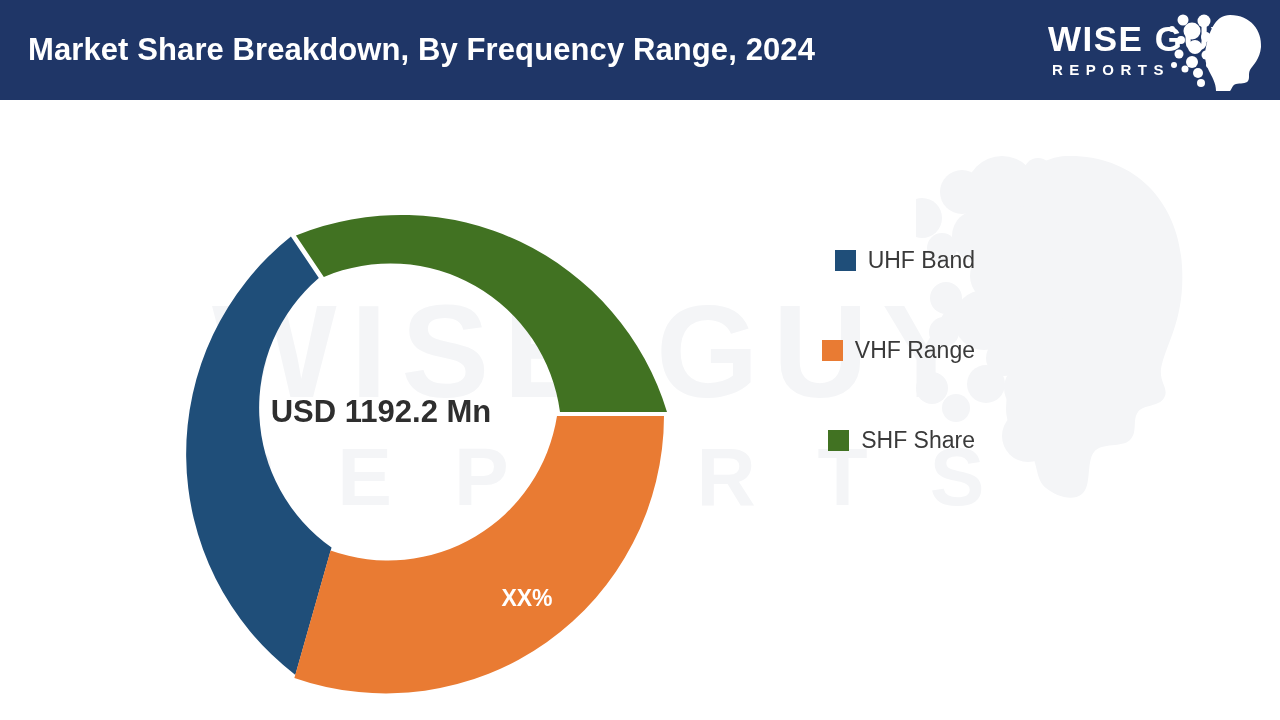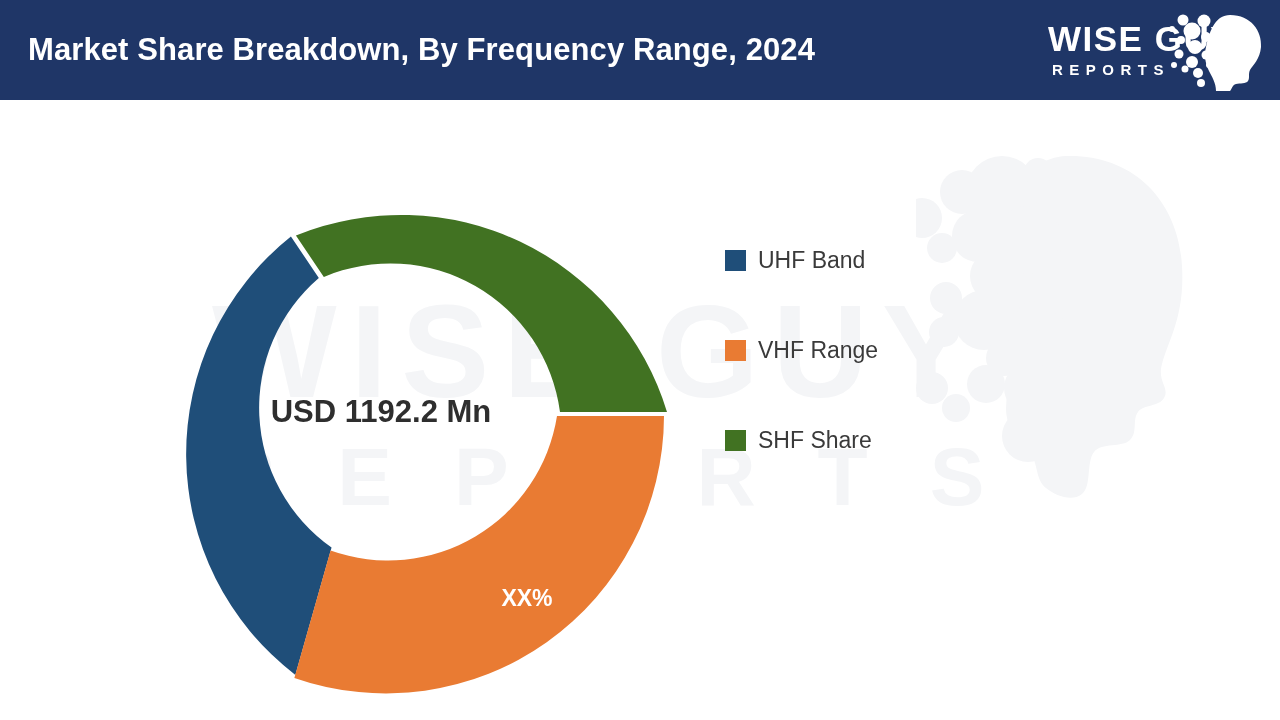--- a/index.html
+++ b/index.html
@@ -127,20 +127,21 @@
     position: absolute;
     left: 725px;
     top: 148px;
     width: 250px;
   }
   .legend-item {
     display: flex;
     align-items: center;
     height: 24px;
     margin-bottom: 66px;
+    justify-content: flex-end;
   }
   .legend-swatch {
     width: 21px;
     height: 21px;
     flex: 0 0 auto;
     margin-right: 12px;
   }
   .legend-label {
     font-size: 23px;
     color: #3a3a3a;

